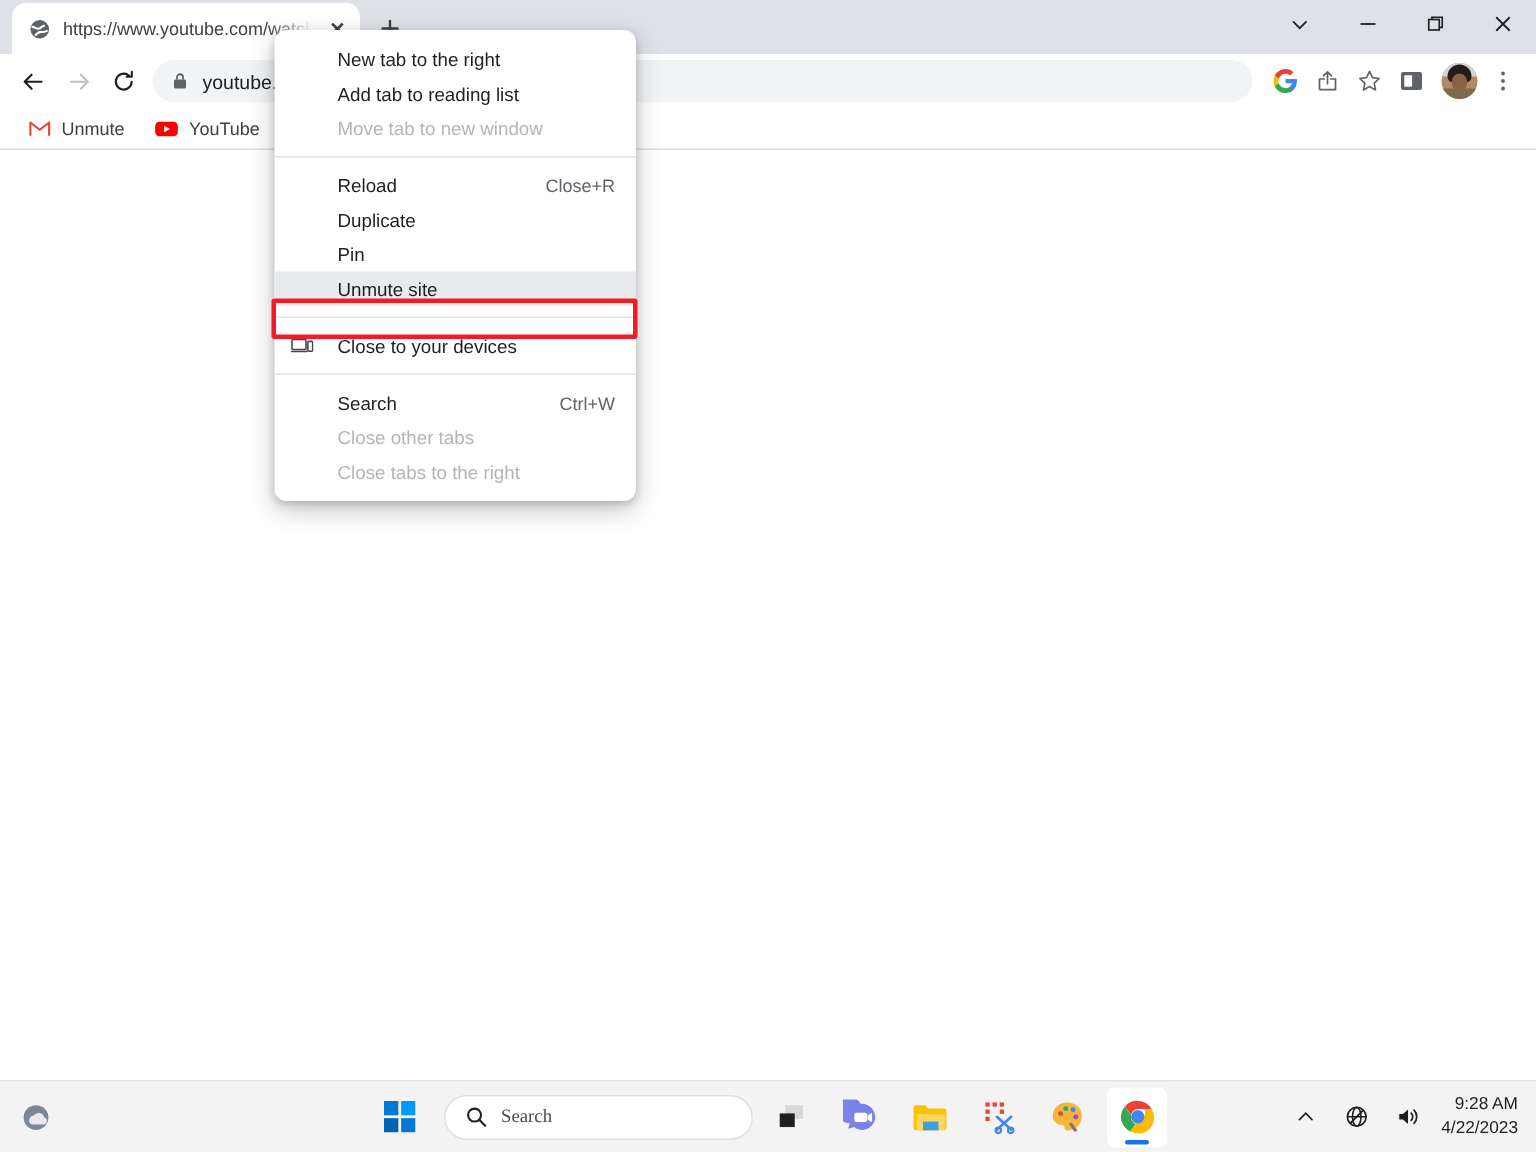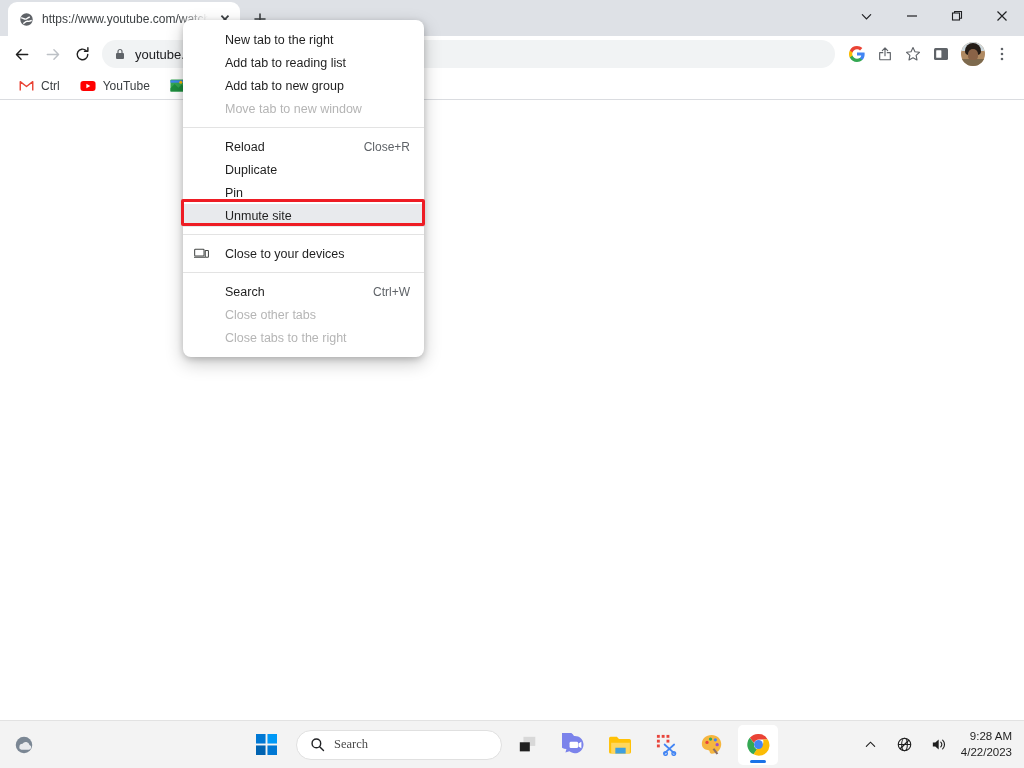--- a/index.html
+++ b/index.html
@@ -417,21 +417,21 @@
       </div>
     </div>
 
     <div class="bookmarks">
       <div class="bm">
         <span class="bm-ico">
           <svg width="15" height="15" viewBox="0 0 18 14">
             <path d="M1.5 13 L1.5 2.4 L9 8.2 L16.5 2.4 L16.5 13" fill="none" stroke="#ea4335" stroke-width="1.7" stroke-linejoin="round"></path>
           </svg>
         </span>
-        <span>Ctrl</span>
+        <span>Unmute</span>
       </div>
       <div class="bm">
         <span class="bm-ico">
           <svg width="16" height="16" viewBox="0 0 18 13">
             <rect x="0.5" y="1" width="17" height="11" rx="3.2" fill="#ff0000"></rect>
             <path d="M7.2 4 L11.6 6.5 L7.2 9 Z" fill="#ffffff"></path>
           </svg>
         </span>
         <span>YouTube</span>
       </div>
@@ -450,23 +450,20 @@
 
     <div class="page"></div>
 
     <div class="ctxmenu">
 
       <div class="mi">
         <span class="mi-label">New tab to the right</span>
       </div>
       <div class="mi">
         <span class="mi-label">Add tab to reading list</span>
-      </div>
-      <div class="mi">
-        <span class="mi-label">Add tab to new group</span>
       </div>
       <div class="mi disabled">
         <span class="mi-label">Move tab to new window</span>
       </div>
 
       <div class="msep"></div>
 
       <div class="mi">
         <span class="mi-label">Reload</span>
         <span class="mi-accel">Close+R</span>

